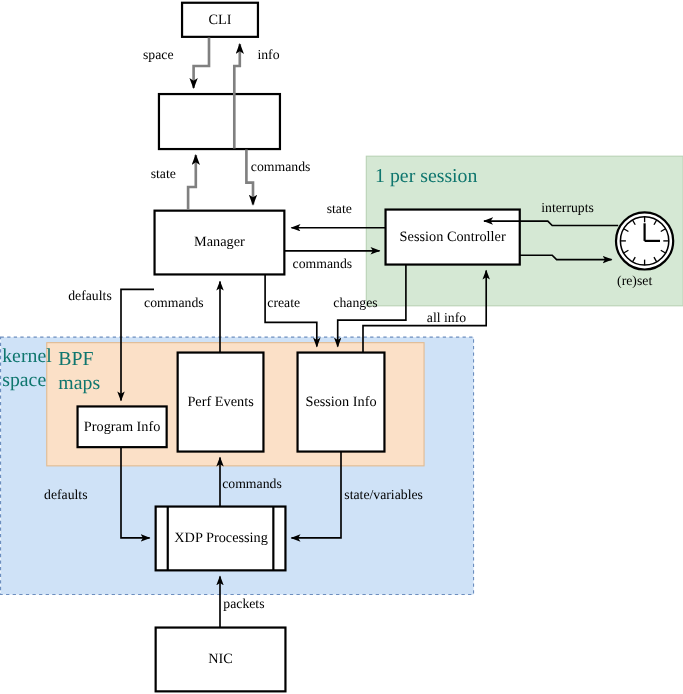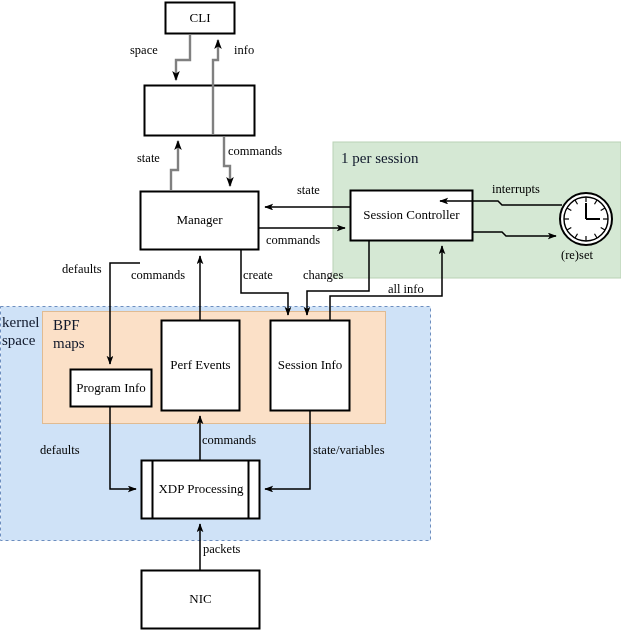--- a/index.html
+++ b/index.html
@@ -37,22 +37,22 @@
   .edge-label {
     position: absolute;
     font-size: 12.5px;
     color: #000000;
     line-height: 1.15;
     white-space: pre-line;
     background: transparent;
   }
   .zone-label {
     position: absolute;
-    font-size: 15px;
-    color: #0f172a;
+    font-size: 18px;
+    color: #0f766e;
     line-height: 1.2;
     white-space: pre-line;
   }
 </style>
 </head>
 <body>
 
 <div id="canvas">
 
   <svg class="layer" viewBox="0 0 621 631">

